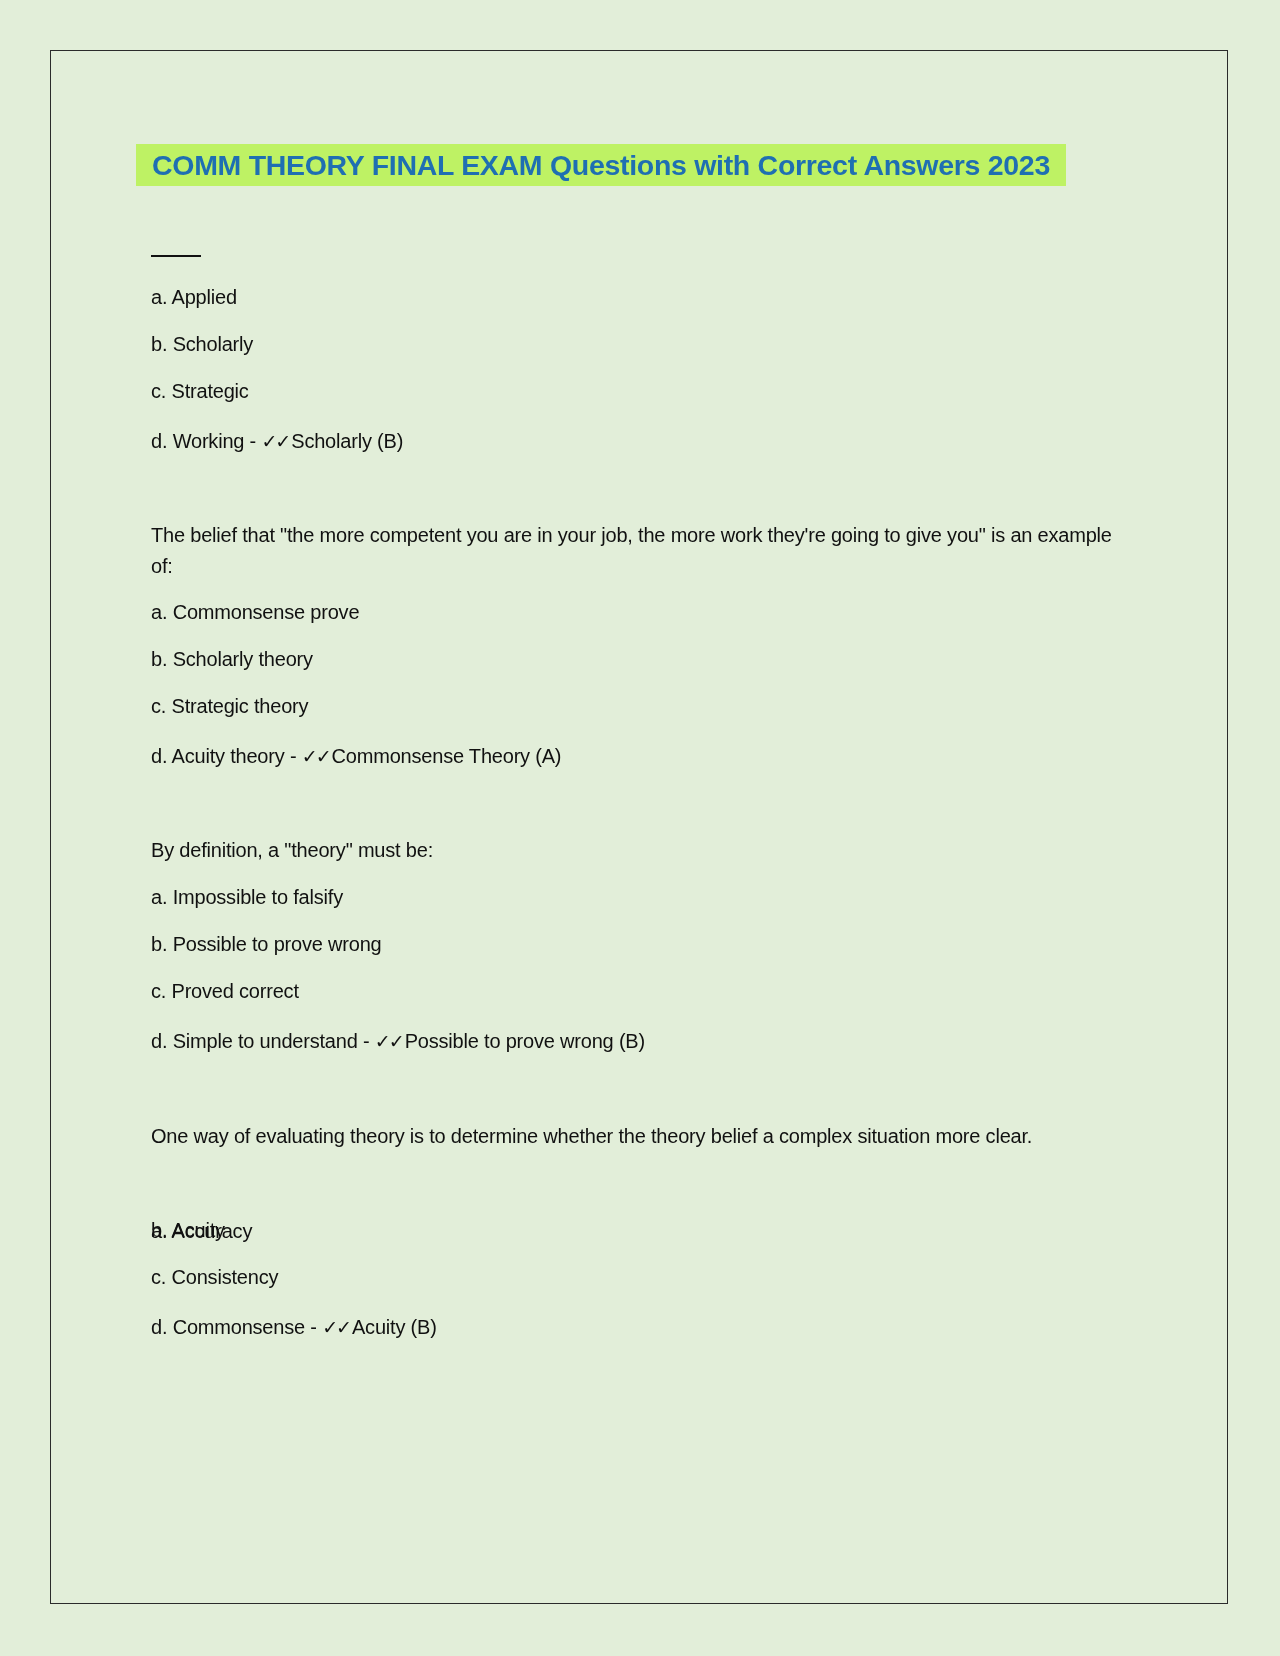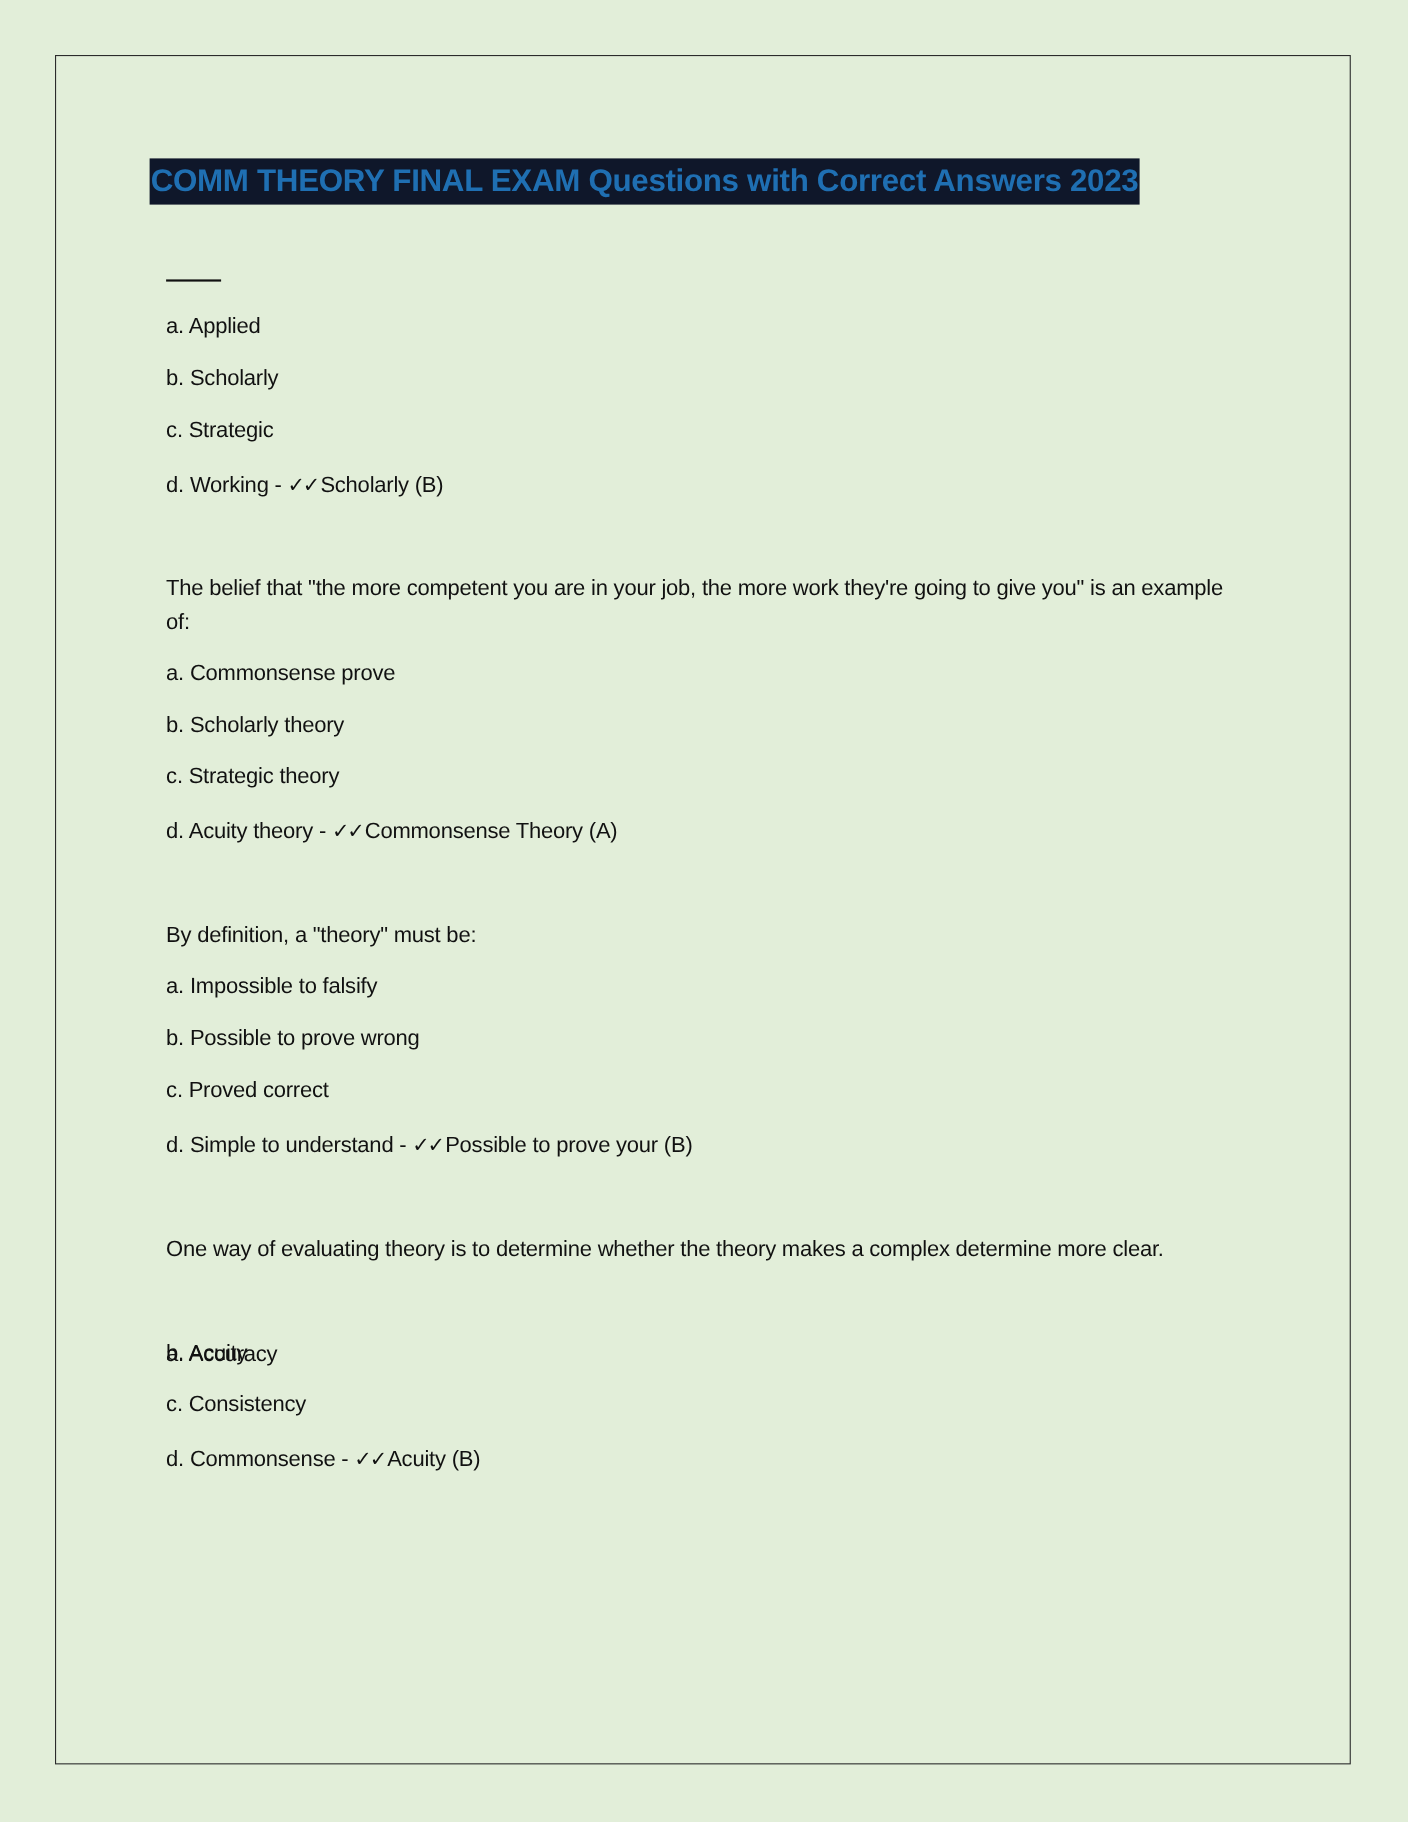--- a/index.html
+++ b/index.html
@@ -22,25 +22,25 @@
     height: 1554px;
     border: 1.5px solid #2b2b2b;
     box-sizing: border-box;
   }
   .title {
     position: absolute;
     left: 136px;
     top: 144px;
     height: 42px;
     line-height: 42px;
-    background: #0f172a;
+    background: #bef264;
     color: #1f6fb2;
     font-weight: bold;
     font-size: 28.5px;
-    padding: 0 1px;
+    padding: 0 16px;
     white-space: nowrap;
     letter-spacing: -0.3px;
   }
   .line {
     position: absolute;
     left: 151px;
     font-size: 20px;
     line-height: 31px;
     white-space: nowrap;
     letter-spacing: -0.2px;
@@ -80,19 +80,19 @@
 <div class="line wrap" style="top:520px">The belief that "the more competent you are in your job, the more work they're going to give you" is an example of:</div>
 <div class="line" style="top:597px">a. Commonsense prove</div>
 <div class="line" style="top:644px">b. Scholarly theory</div>
 <div class="line" style="top:691px">c. Strategic theory</div>
 <div class="line" style="top:741px"><span>d. Acuity theory - </span><span class="check">✓✓</span><span>Commonsense Theory (A)</span></div>
 
 <div class="line" style="top:835px">By definition, a "theory" must be:</div>
 <div class="line" style="top:882px">a. Impossible to falsify</div>
 <div class="line" style="top:929px">b. Possible to prove wrong</div>
 <div class="line" style="top:976px">c. Proved correct</div>
-<div class="line" style="top:1026px"><span>d. Simple to understand - </span><span class="check">✓✓</span><span>Possible to prove your (B)</span></div>
+<div class="line" style="top:1026px"><span>d. Simple to understand - </span><span class="check">✓✓</span><span>Possible to prove wrong (B)</span></div>
 
-<div class="line" style="top:1121px">One way of evaluating theory is to determine whether the theory makes a complex determine more clear.</div>
+<div class="line" style="top:1121px">One way of evaluating theory is to determine whether the theory belief a complex situation more clear.</div>
 <div class="line" style="top:1216px">a. Accuracy</div>
 <div class="line" style="top:1215px">b. Acuity</div>
 <div class="line" style="top:1262px">c. Consistency</div>
 <div class="line" style="top:1312px"><span>d. Commonsense - </span><span class="check">✓✓</span><span>Acuity (B)</span></div>
 
 </body></html>

